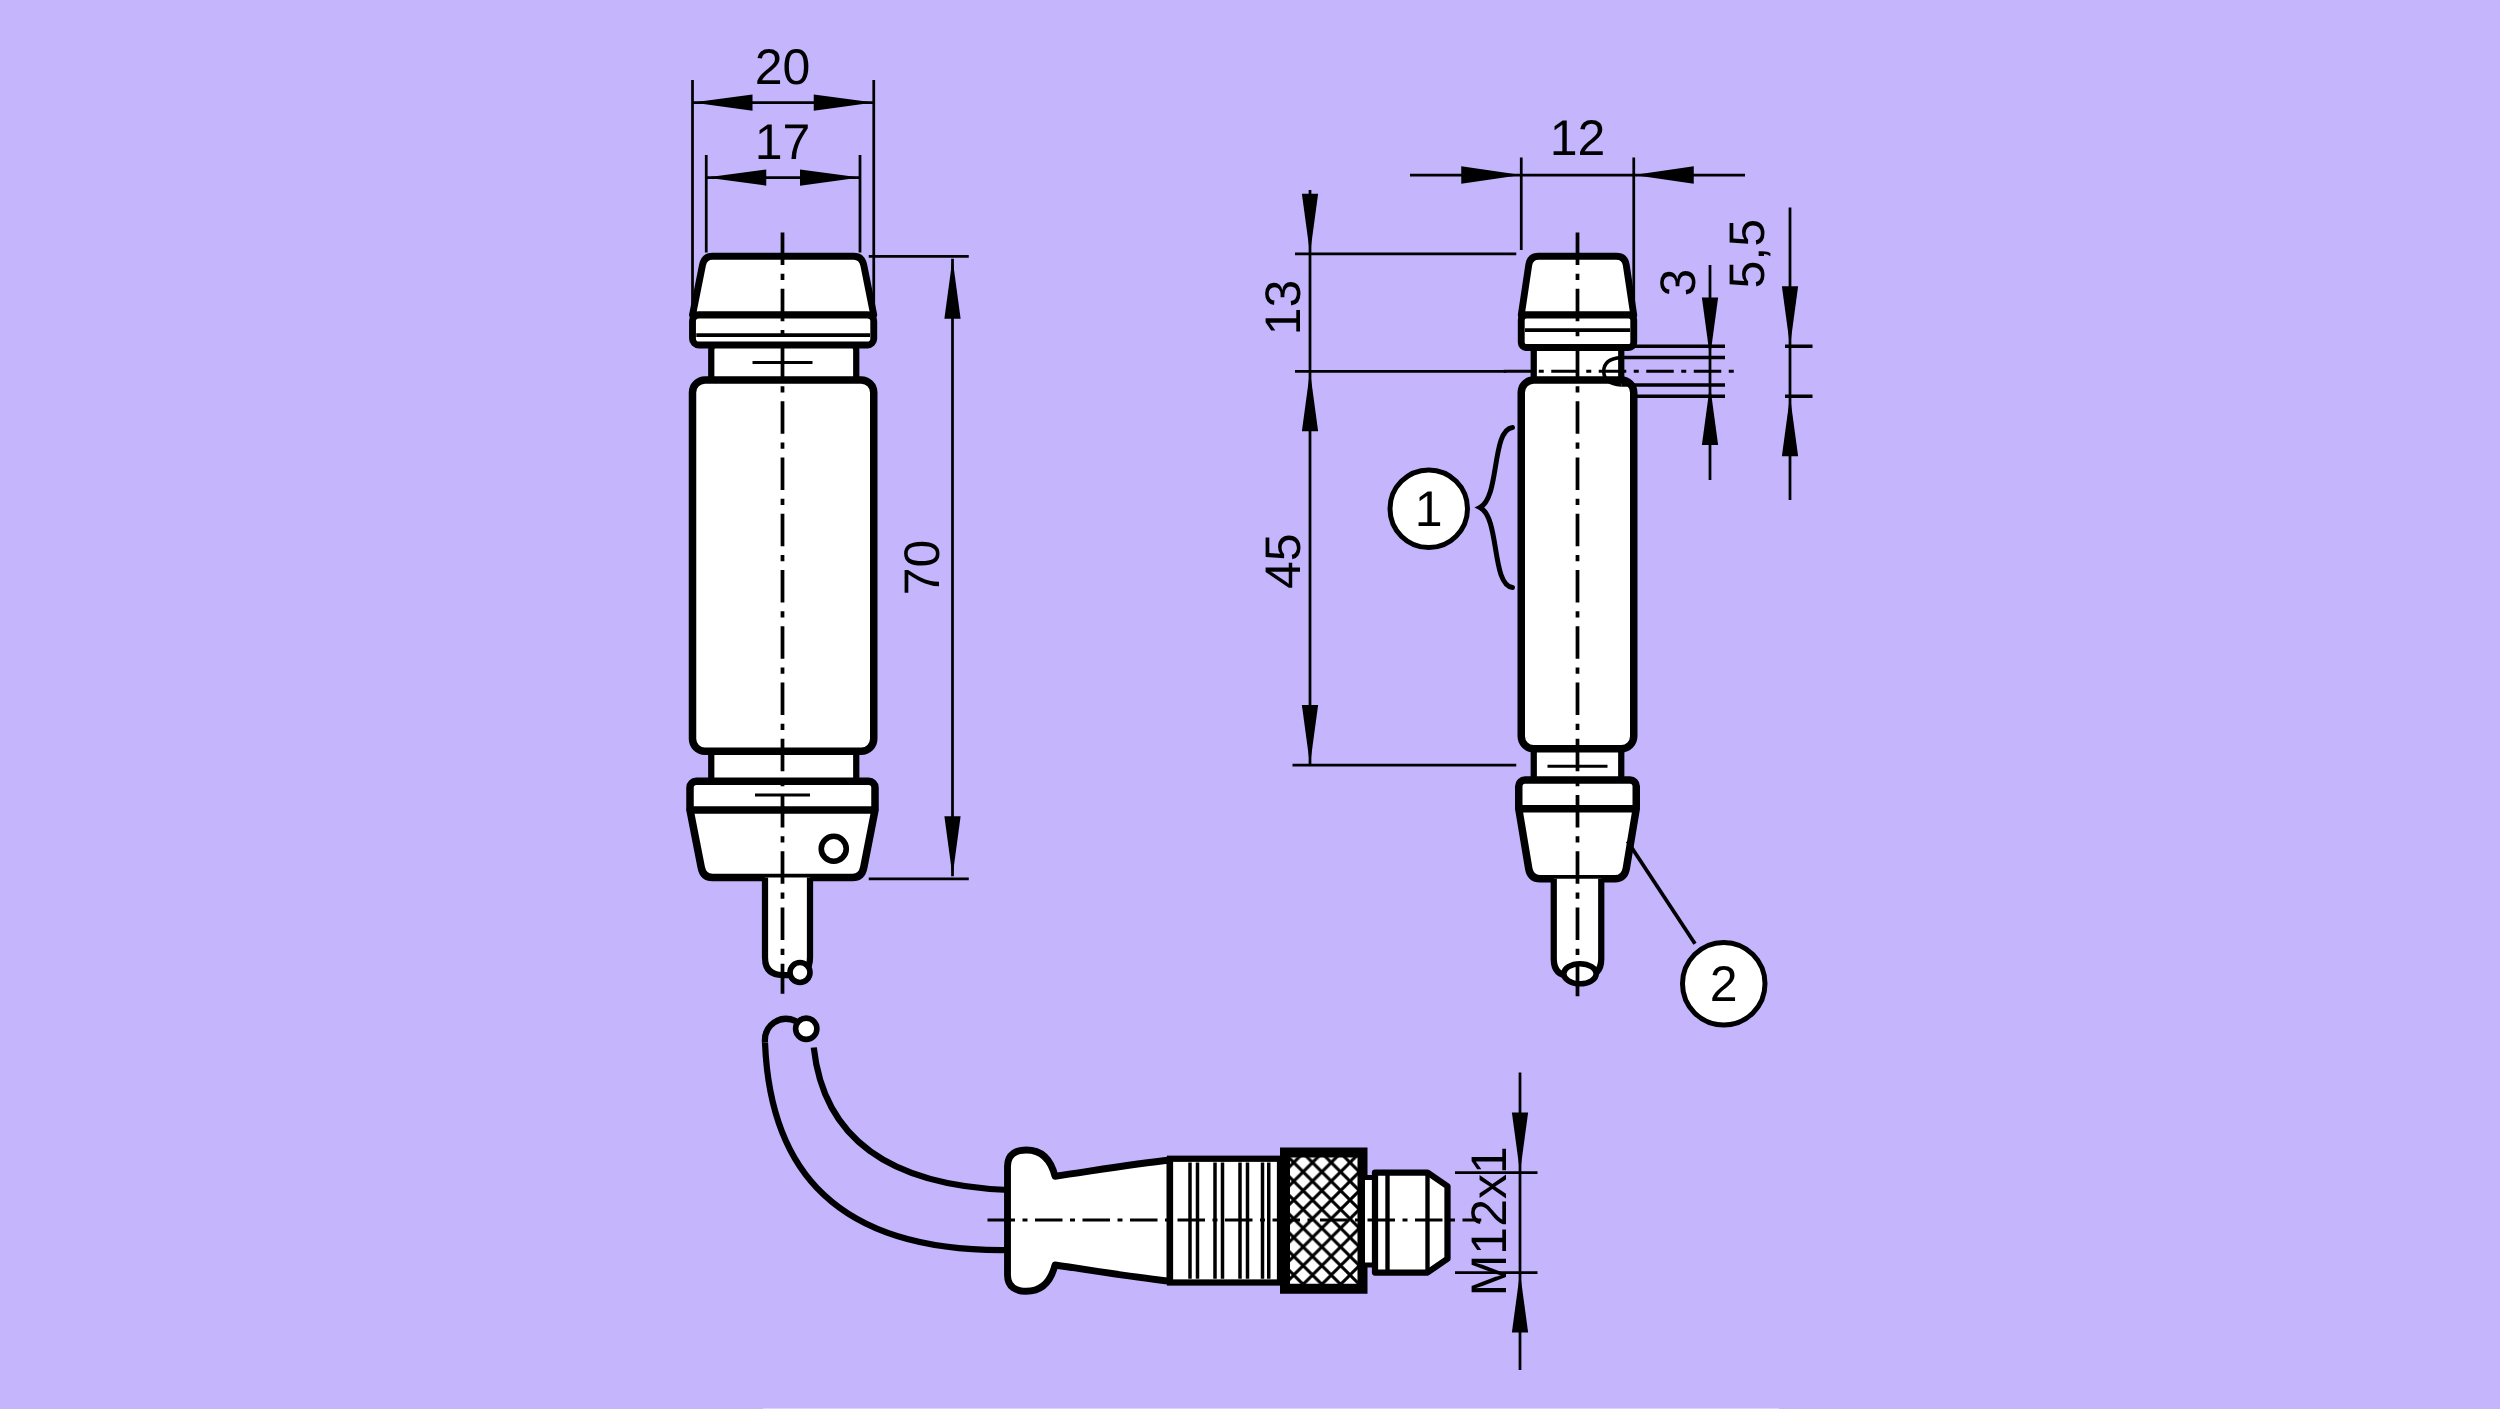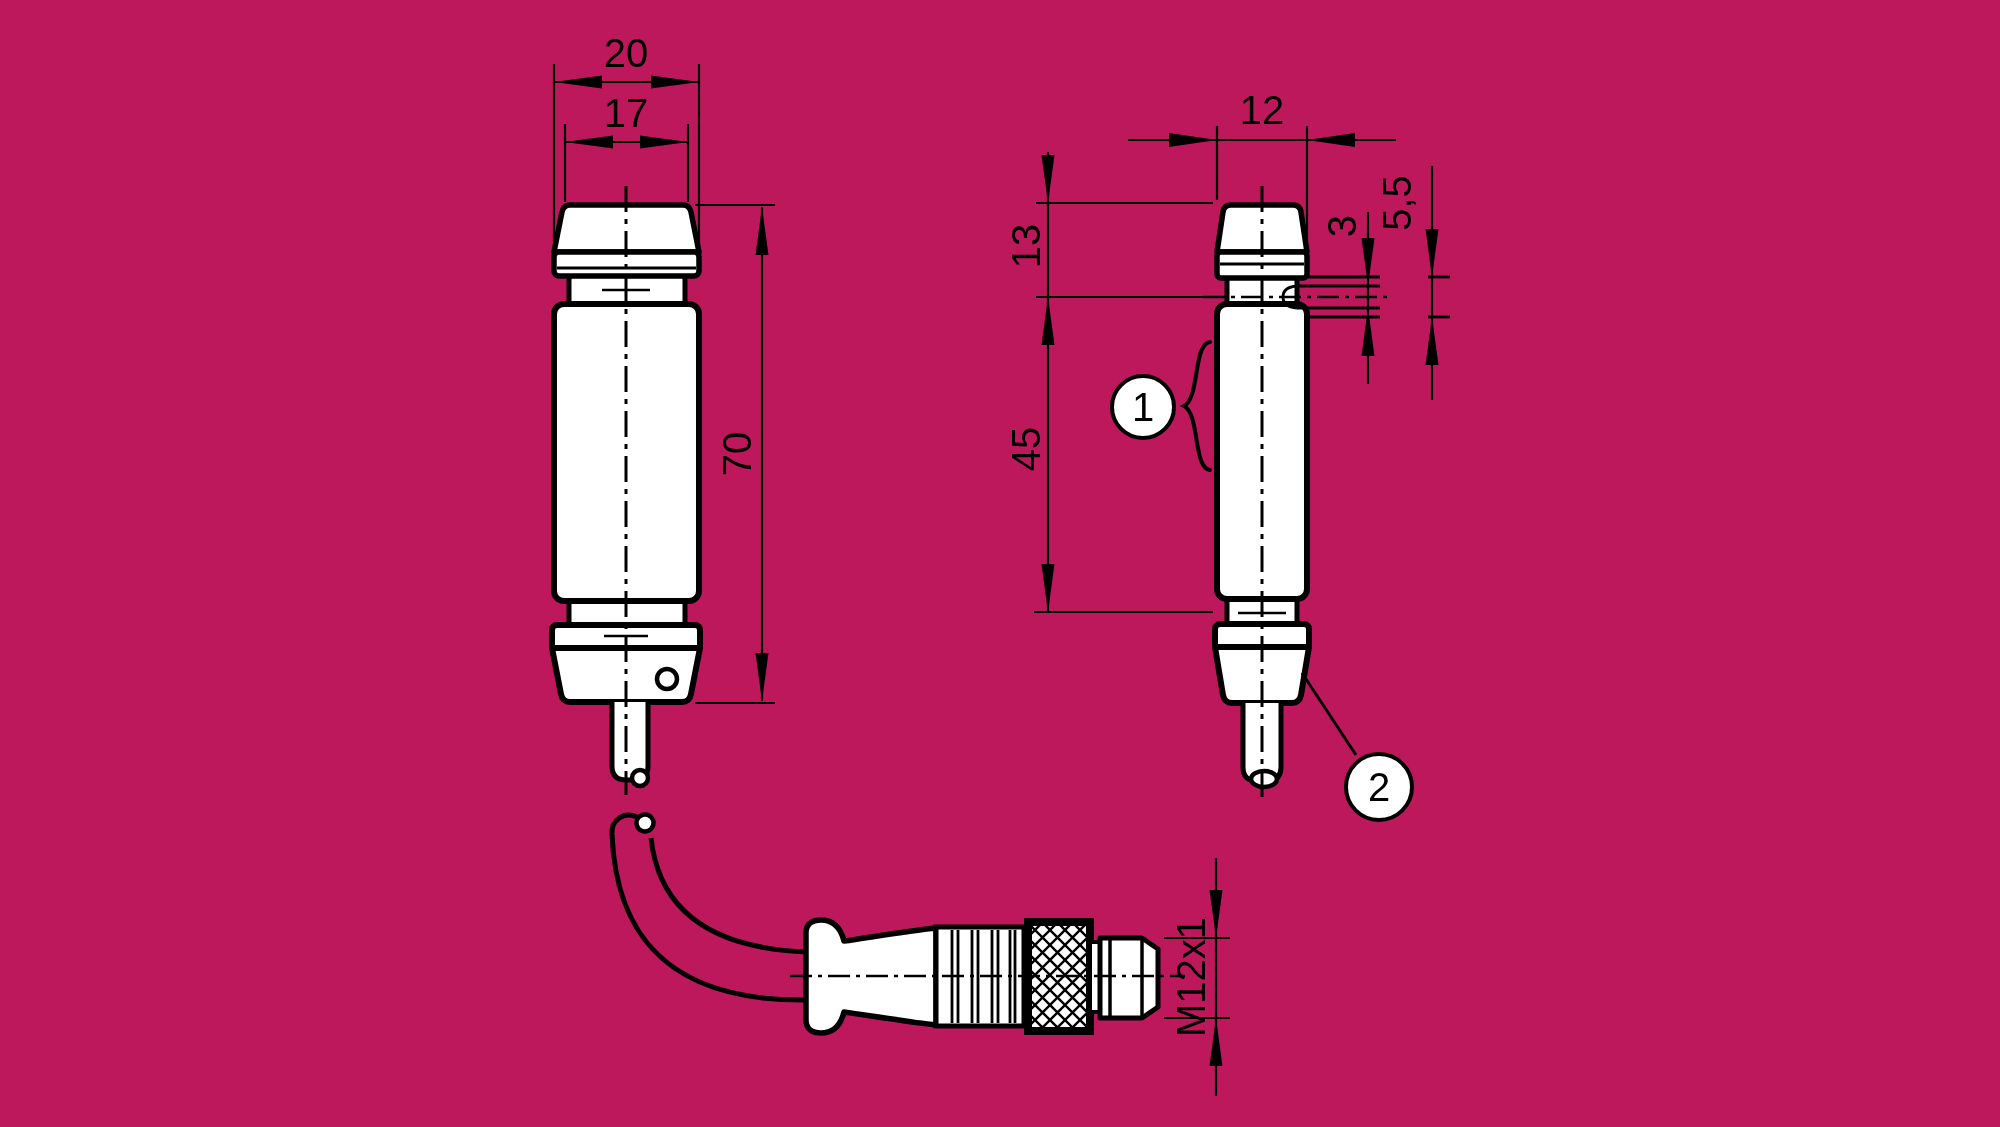--- a/index.html
+++ b/index.html
@@ -1,16 +1,16 @@
 <!DOCTYPE html>
 <html><head>
 <meta charset="utf-8">
 <style>
   html,body{margin:0;padding:0;background:#ffffff;}
-  .stage{position:relative;width:2000px;height:1127px;background:#be185d;overflow:hidden;}
+  .stage{position:relative;width:2000px;height:1127px;background:#c4b5fd;overflow:hidden;}
   svg text{font-family:"Liberation Sans","DejaVu Sans",sans-serif;font-size:40px;fill:#000;}
   svg .callout-num{font-size:40px;}
 </style>
 </head>
 <body>
 
 <div class="stage">
 <svg width="2000" height="1127" viewBox="0 0 2000 1127" xmlns="http://www.w3.org/2000/svg">
   <defs>
     <pattern id="knurl" width="15" height="15" patternUnits="userSpaceOnUse">

